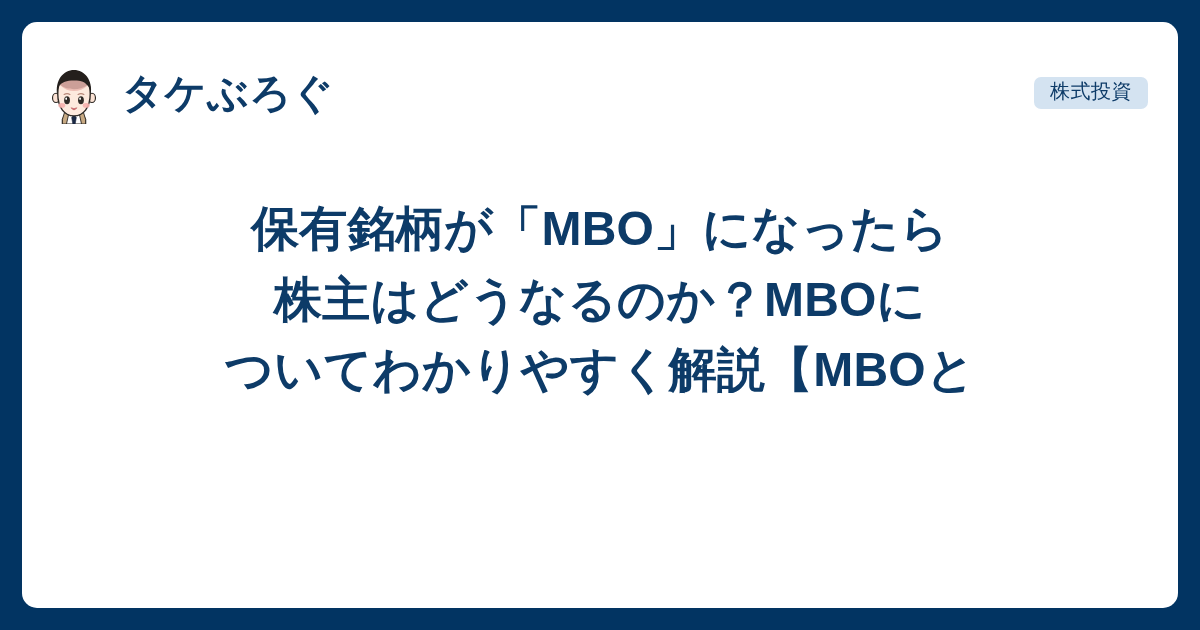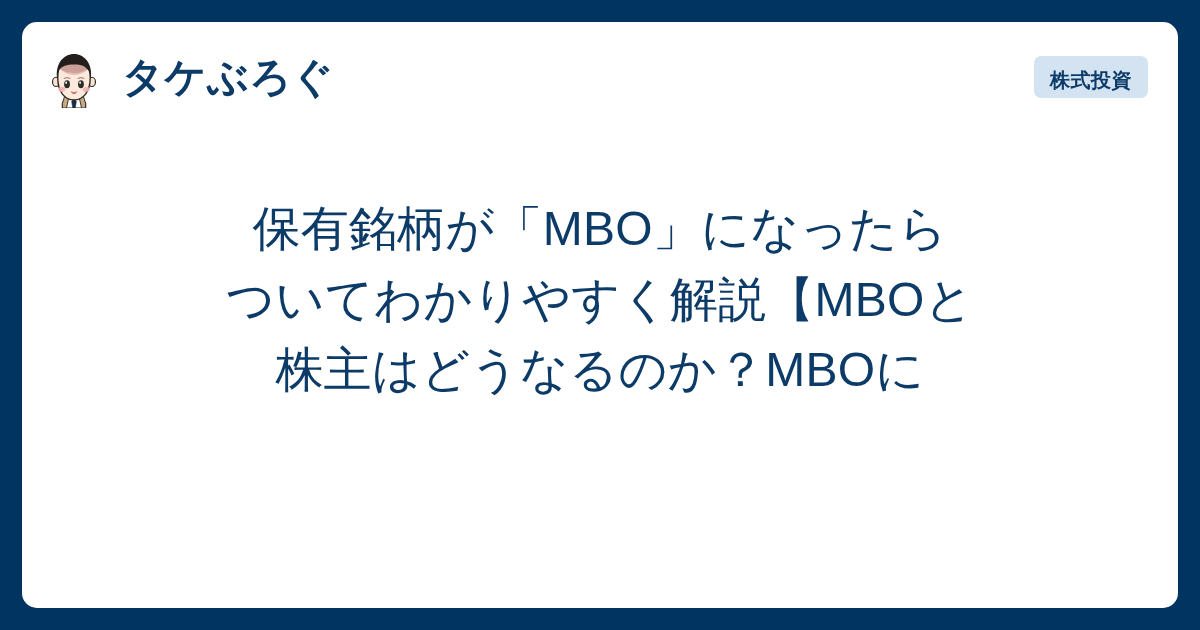--- a/index.html
+++ b/index.html
@@ -31,21 +31,21 @@
     background: #ffffff;
     border-radius: 15px;
     box-sizing: border-box;
     overflow: hidden;
   }
 
   
   .site-header {
     position: absolute;
     left: 0;
-    top: 0;
+    top: 16px;
     width: 100%;
     height: 110px;
     box-sizing: border-box;
     padding: 0 30px 0 23px;
     display: flex;
     align-items: center;
   }
 
   .avatar {
     position: relative;
@@ -66,23 +66,23 @@
     white-space: nowrap;
   }
 
   .spacer { flex: 1 1 auto; }
 
   .category-badge {
     flex: 0 0 auto;
     background: #d4e3f1;
     color: #0d3b68;
     font-size: 20px;
-    font-weight: bold;
+    font-weight: normal;
     border-radius: 7px;
-    padding: 13px 16px 7px 16px;
+    padding: 3px 16px 7px 16px;
     line-height: 1.1;
     white-space: nowrap;
     letter-spacing: 0.5px;
   }
 
   
   .title-wrap {
     position: absolute;
     left: 0;
     top: 110px;
@@ -91,21 +91,21 @@
     display: flex;
     align-items: flex-start;
     justify-content: center;
     box-sizing: border-box;
     padding: 62px 80px 0 80px;
   }
 
   .post-title {
     margin: 0;
     font-size: 48px;
-    font-weight: normal;
+    font-weight: bold;
     color: #0d3b68;
     text-align: center;
     line-height: 1.47;
     letter-spacing: 0.2px;
     max-width: 880px;
   }
   .post-title .tline { display: block; white-space: nowrap; }
 </style>
 </head>
 <body>
@@ -149,19 +149,19 @@
       <div class="site-title">タケぶろぐ</div>
 
       <div class="spacer"></div>
 
       <div class="category-badge">株式投資</div>
     </div>
 
     <div class="title-wrap">
       <h1 class="post-title">
         <span class="tline">保有銘柄が「MBO」になったら</span>
+        <span class="tline">株主はどうなるのか？MBOに</span>
         <span class="tline">ついてわかりやすく解説【MBOと</span>
-        <span class="tline">株主はどうなるのか？MBOに</span>
       </h1>
     </div>
 
   </div>
 </div>
 
 </body></html>

